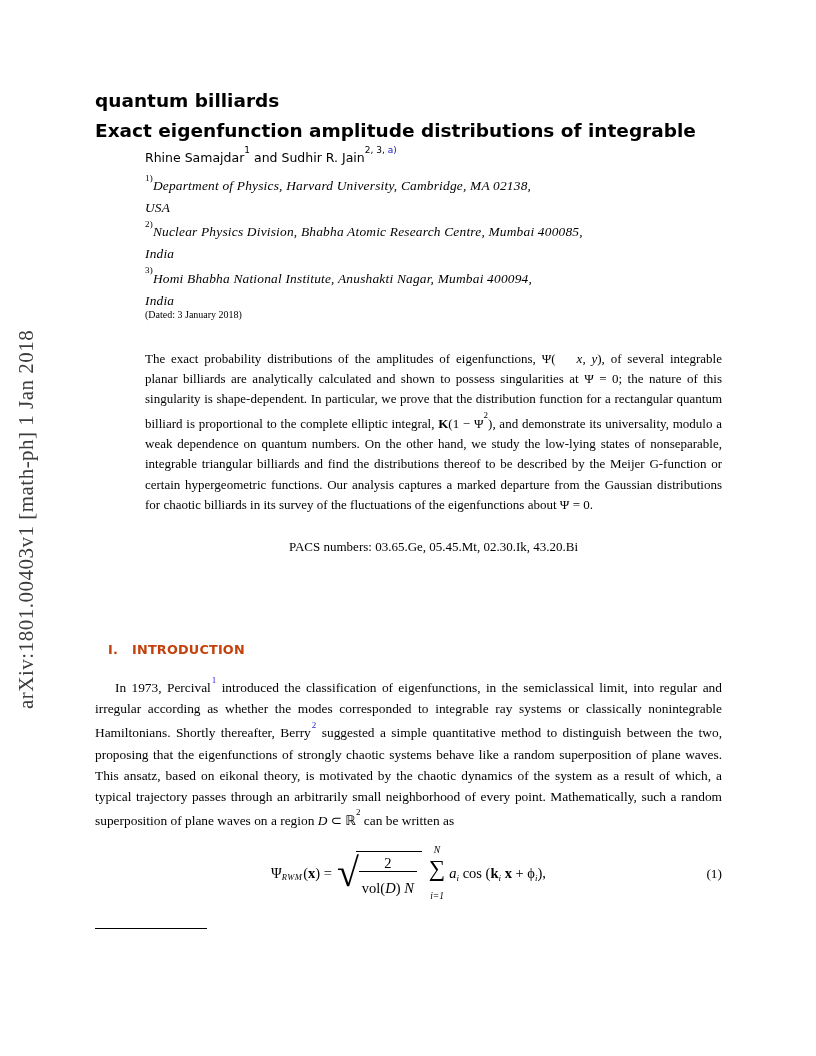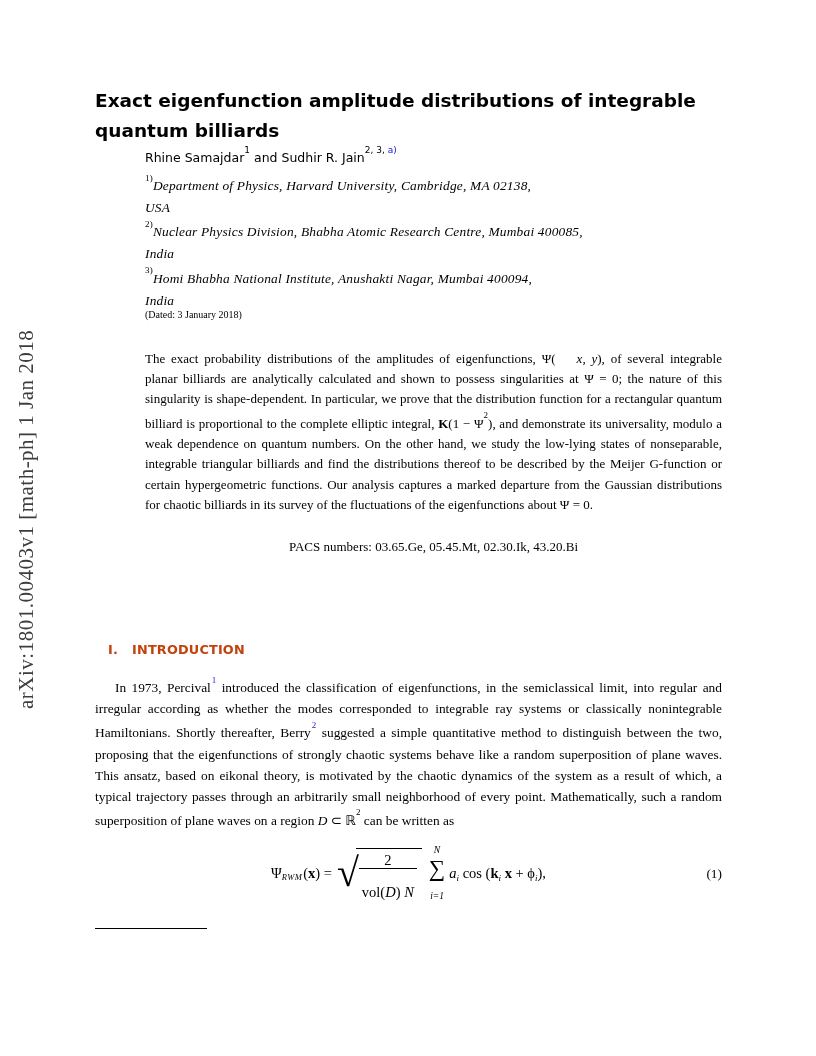--- a/index.html
+++ b/index.html
@@ -67,21 +67,21 @@
   
   .eq-row { position:relative; margin-top:15px; display:flex; justify-content:center; align-items:center; min-height:50px; }
   .eq-main { display:inline-flex; align-items:center; font-size:14.5px; }
   .eq-lhs { display:inline-flex; align-items:baseline; margin-right:5px; }
   .eq-sub { font-size:8.5px; letter-spacing:0.4px; position:relative; top:2px; margin-right:1px;font-style:italic; }
   .sqrt { display:inline-flex; align-items:center; }
   .sqrt-sym { font-size:40px; line-height:38px; font-weight:400; margin-right:-3px; transform:translateY(-1px); }
   .sqrt-body { border-top:1.4px solid #000; padding:3px 5px 0 3px; display:inline-flex; align-items:center; }
   .frac { display:inline-flex; flex-direction:column; align-items:center; }
   .frac-num { line-height:16px; padding:0 2px; }
-  .frac-den { border-top:1px solid #000; line-height:16px; padding-top:15px; padding-left:3px; padding-right:3px; white-space:nowrap; }
+  .frac-den { border-top:1px solid #000; line-height:16px; padding-top:8px; padding-left:3px; padding-right:3px; white-space:nowrap; }
   .sum { display:inline-flex; flex-direction:column; align-items:center; line-height:1; margin:0 4px 0 7px; }
   .sum-top { font-size:9.5px; font-style:italic; margin-bottom:1px; }
   .sum-sym { font-size:23px; line-height:23px; }
   .sum-bot { font-size:9.5px; font-style:italic; margin-top:12px; }
   .eq-rhs { display:inline-flex; align-items:baseline; white-space:pre; }
   .eq-sub-i { font-size:9px; font-style:italic; position:relative; top:3px; }
   .eq-num { position:absolute; right:0; top:50%; transform:translateY(-50%); font-size:13.4px; }
 
   
   .footnote { position:absolute; left:95px; top:928px; width:400px; font-size:11.8px; }
@@ -89,22 +89,22 @@
   .fn-marker { font-size:8.5px; position:relative; top:-4px; }
 </style>
 </head>
 <body>
 
 <div class="page">
 
   <div class="arxiv-stamp">arXiv:1801.00403v1 [math-ph] 1 Jan 2018</div>
 
   <div class="title-block">
+    <div>quantum billiards</div>
     <div>Exact eigenfunction amplitude distributions of integrable</div>
-    <div>quantum billiards</div>
   </div>
 
   <div class="author-line"><span>Rhine Samajdar</span><sup class="sup">1</sup><span> and Sudhir R. Jain</span><sup class="sup">2, 3, </sup><sup class="sup link">a)</sup></div>
 
   <div class="affil-block">
     <div><sup class="affil-marker">1)</sup><span>Department of Physics, Harvard University, Cambridge, MA 02138,</span></div>
     <div>USA</div>
     <div><sup class="affil-marker">2)</sup><span>Nuclear Physics Division, Bhabha Atomic Research Centre, Mumbai 400085,</span></div>
     <div>India</div>
     <div><sup class="affil-marker">3)</sup><span>Homi Bhabha National Institute, Anushakti Nagar, Mumbai 400094,</span></div>

